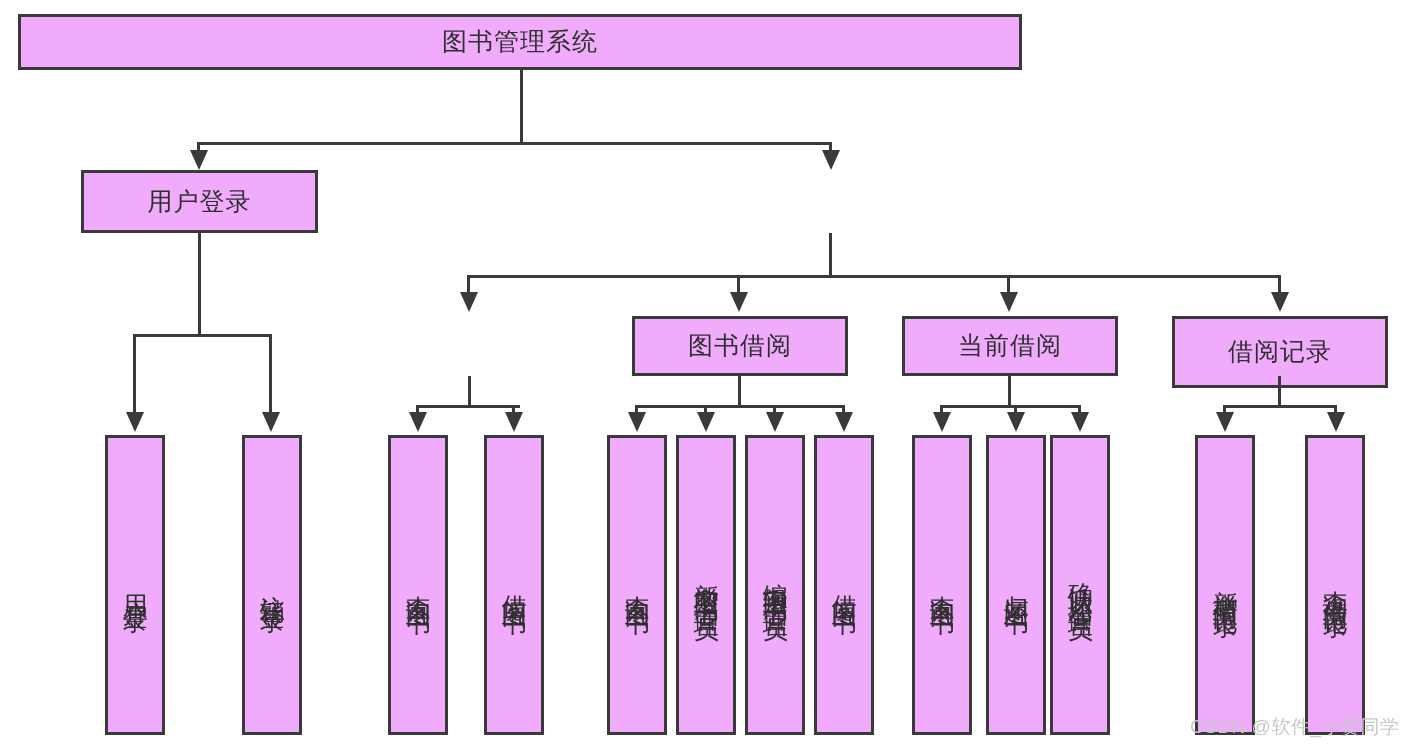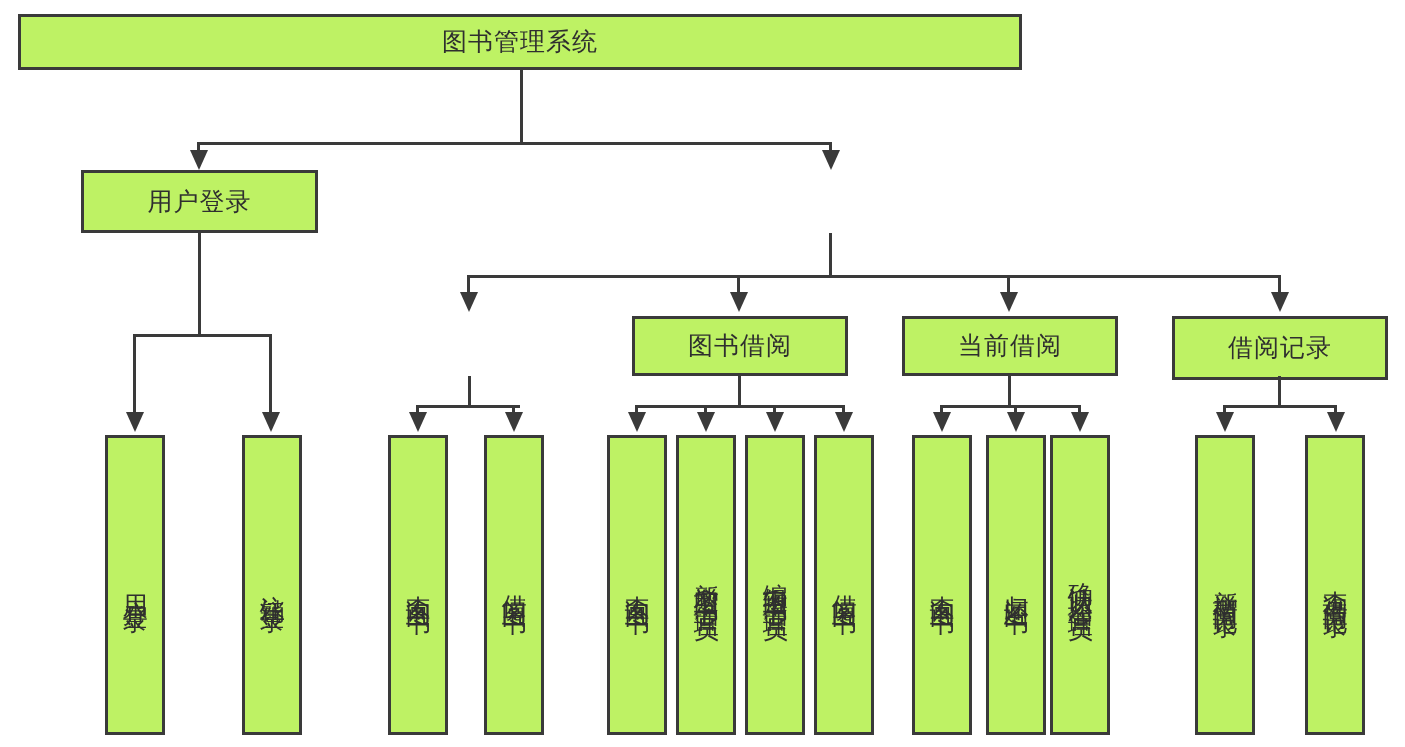--- a/index.html
+++ b/index.html
@@ -14,21 +14,21 @@
     position: relative;
     width: 1405px;
     height: 747px;
     background: #ffffff;
     overflow: hidden;
   }
   .node {
     position: absolute;
     box-sizing: border-box;
     border: 3px solid #3a3a3a;
-    background: #bef264;
+    background: #f0abfc;
     display: flex;
     align-items: center;
     justify-content: center;
     color: #2f2f2f;
     letter-spacing: 1px;
   }
   .node.h {
     font-size: 25px;
     line-height: 1.1;
     white-space: nowrap;
@@ -115,21 +115,21 @@
 
   <div class="line vline" style="left:1278px; top:275px; height:24px;"></div>
   <div class="arrow" style="left:1271px; top:292px;"></div>
 
   <div class="node h" style="left:632px; top:316px; width:216px; height:60px;">
     <span>图书借阅</span>
   </div>
   <div class="node h" style="left:902px; top:316px; width:216px; height:60px;">
     <span>当前借阅</span>
   </div>
-  <div class="node h" style="left:1172px; top:316px; width:216px; height:64px;">
+  <div class="node h" style="left:1172px; top:316px; width:216px; height:72px;">
     <span>借阅记录</span>
   </div>
 
   <div class="line vline" style="left:468px; top:376px; height:32px;"></div>
   <div class="line hline" style="left:416px; top:405px; width:104px;"></div>
   <div class="line vline" style="left:416px; top:405px; height:14px;"></div>
   <div class="arrow" style="left:409px; top:412px;"></div>
   <div class="line vline" style="left:512px; top:405px; height:14px;"></div>
   <div class="arrow" style="left:505px; top:412px;"></div>
 
@@ -193,14 +193,15 @@
   <div class="node v" style="left:1050px; top:435px; width:60px; height:300px;">
     <span class="vtext">确认归还（管理员）</span>
   </div>
   <div class="node v" style="left:1195px; top:435px; width:60px; height:300px;">
     <span class="vtext">新增借阅记录</span>
   </div>
   <div class="node v" style="left:1305px; top:435px; width:60px; height:300px;">
     <span class="vtext">查询借阅记录</span>
   </div>
 
+  <div class="watermark" style="left:1190px; top:714px;">CSDN @软件_小贺同学</div>
 
 </div>
 
 </body></html>

